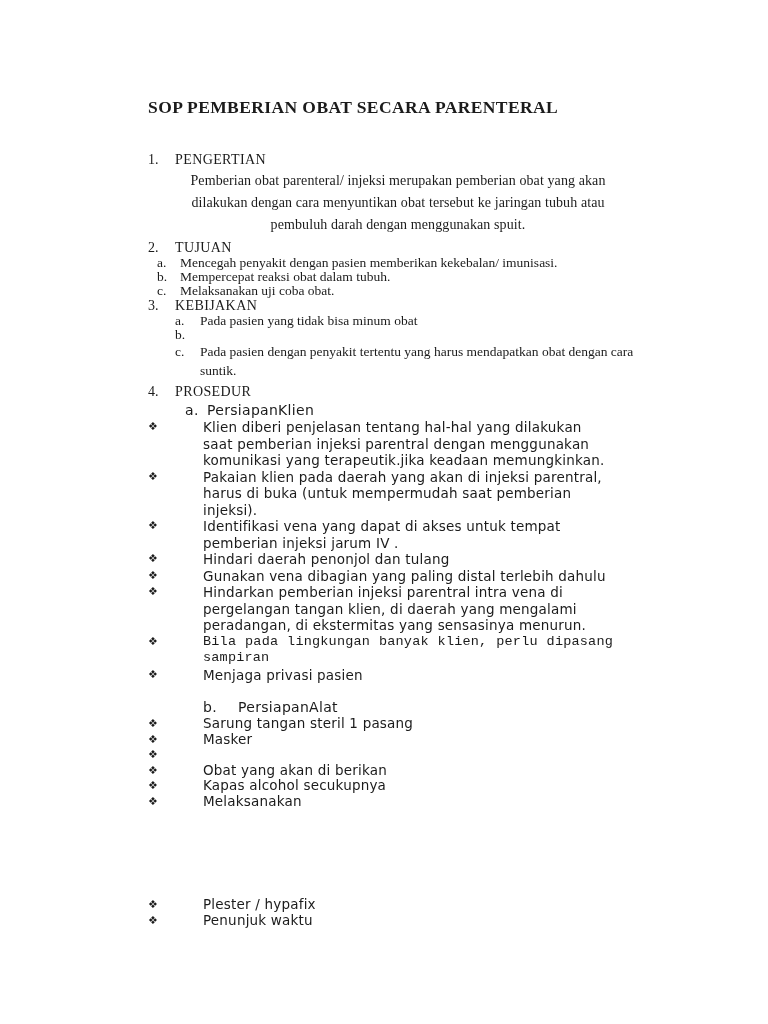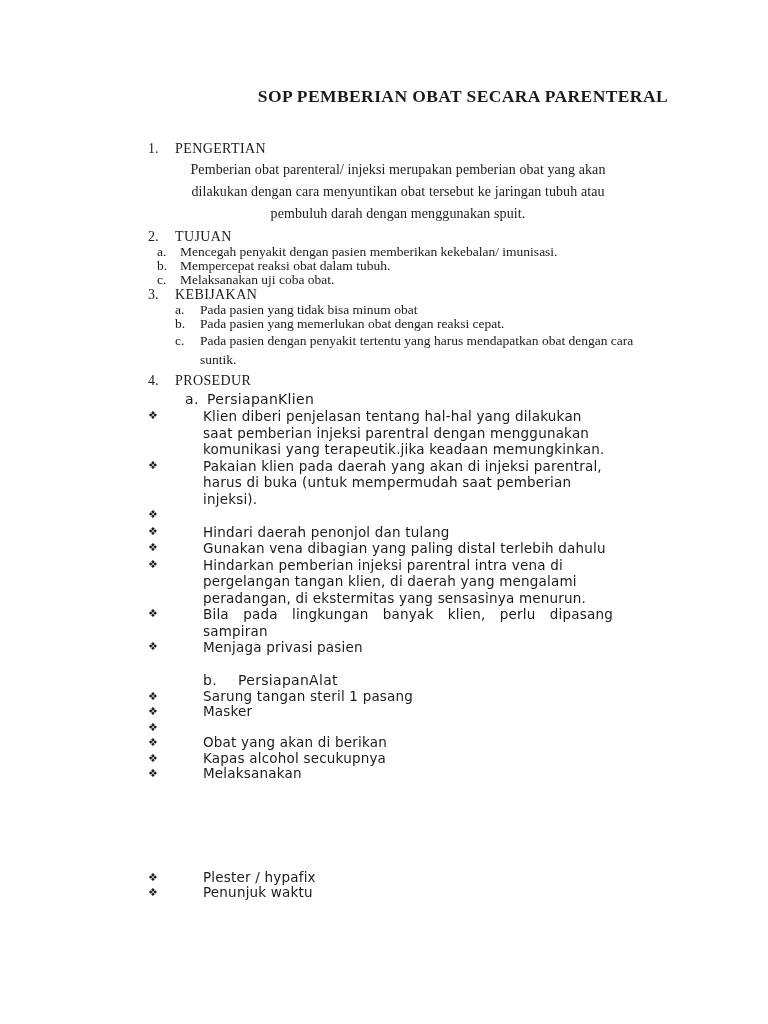--- a/index.html
+++ b/index.html
@@ -7,23 +7,23 @@
   html,body { margin:0; padding:0; background:var(--page-bg); }
   body { width:768px; height:1024px; overflow:hidden; }
   .page {
     width:768px; height:1024px;
     padding:82px 100px 0 148px;
     background:var(--page-bg);
     color:var(--ink);
     font-family:"Liberation Serif", serif;
   }
   .title {
-    margin:4px 0 34px 0;
+    margin:15px 0 34px 0;
     font-size:17.5px; font-weight:700;
-    text-align:right; letter-spacing:.4px;
+    text-align:left; letter-spacing:.4px;
     line-height:21px;
   }
   .sec { font-size:14px; }
   .sec-head { display:flex; line-height:16px; letter-spacing:.4px; }
   .sec-num { flex:0 0 27px; letter-spacing:0; }
   .pengertian-body {
     margin:2px 0 2px 24px; width:452px;
     line-height:22px; letter-spacing:.1px;text-align:center;
   }
   .sec-tujuan { margin-top:4px; }
@@ -47,21 +47,21 @@
     font-family:"DejaVu Sans", sans-serif;
     font-size:13.5px; letter-spacing:.2px;
   }
   ul.bullets li { display:flex; }
   .bullets-a { margin-left:62px; }
   .bullets-a li { line-height:16.5px; }
   .bullets-b { margin-left:68px; }
   .bullets-b li { line-height:15.5px; }
   .b-marker { flex:0 0 23px; font-size:11px; }
   .b-text { width:410px;margin-left:32px; }
-  .b-text.justify { text-align:justify; }
+  .b-text.justify { text-align:justify;font-family:Liberation Mono, monospace; }
   .page-gap { height:88px; }
 </style>
 </head>
 <body>
 
 <div class="page">
 
   <h1 class="title">SOP PEMBERIAN OBAT SECARA PARENTERAL</h1>
 
   <div class="sec sec-pengertian">
@@ -95,21 +95,20 @@
     <div class="sec-head">
       <span class="sec-num">3.</span>
       <span class="sec-title">KEBIJAKAN</span>
     </div>
     <div class="item">
       <span class="item-label">a.</span>
       <span class="item-text">Pada pasien yang tidak bisa minum obat</span>
     </div>
     <div class="item">
       <span class="item-label">b.</span>
-      <span class="item-text">Pada pasien yang memerlukan obat dengan reaksi cepat.</span>
     </div>
     <div class="item item-wrap">
       <span class="item-label">c.</span>
       <span class="item-text">Pada pasien dengan penyakit tertentu yang harus mendapatkan obat dengan cara suntik.</span>
     </div>
   </div>
 
   <div class="sec sec-prosedur">
     <div class="sec-head">
       <span class="sec-num">4.</span>
@@ -124,20 +123,21 @@
       <li>
         <span class="b-marker">❖</span>
         <span class="b-text">Klien diberi penjelasan tentang hal-hal yang dilakukan saat pemberian injeksi parentral dengan menggunakan komunikasi yang terapeutik.jika keadaan memungkinkan.</span>
       </li>
       <li>
         <span class="b-marker">❖</span>
         <span class="b-text">Pakaian klien pada daerah yang akan di injeksi parentral, harus di buka (untuk mempermudah saat pemberian injeksi).</span>
       </li>
       <li>
         <span class="b-marker">❖</span>
+        <span class="b-text">Identifikasi vena yang dapat di akses untuk tempat pemberian injeksi jarum IV .</span>
       </li>
       <li>
         <span class="b-marker">❖</span>
         <span class="b-text">Hindari daerah penonjol dan tulang</span>
       </li>
       <li>
         <span class="b-marker">❖</span>
         <span class="b-text">Gunakan vena dibagian yang paling distal terlebih dahulu</span>
       </li>
       <li>

